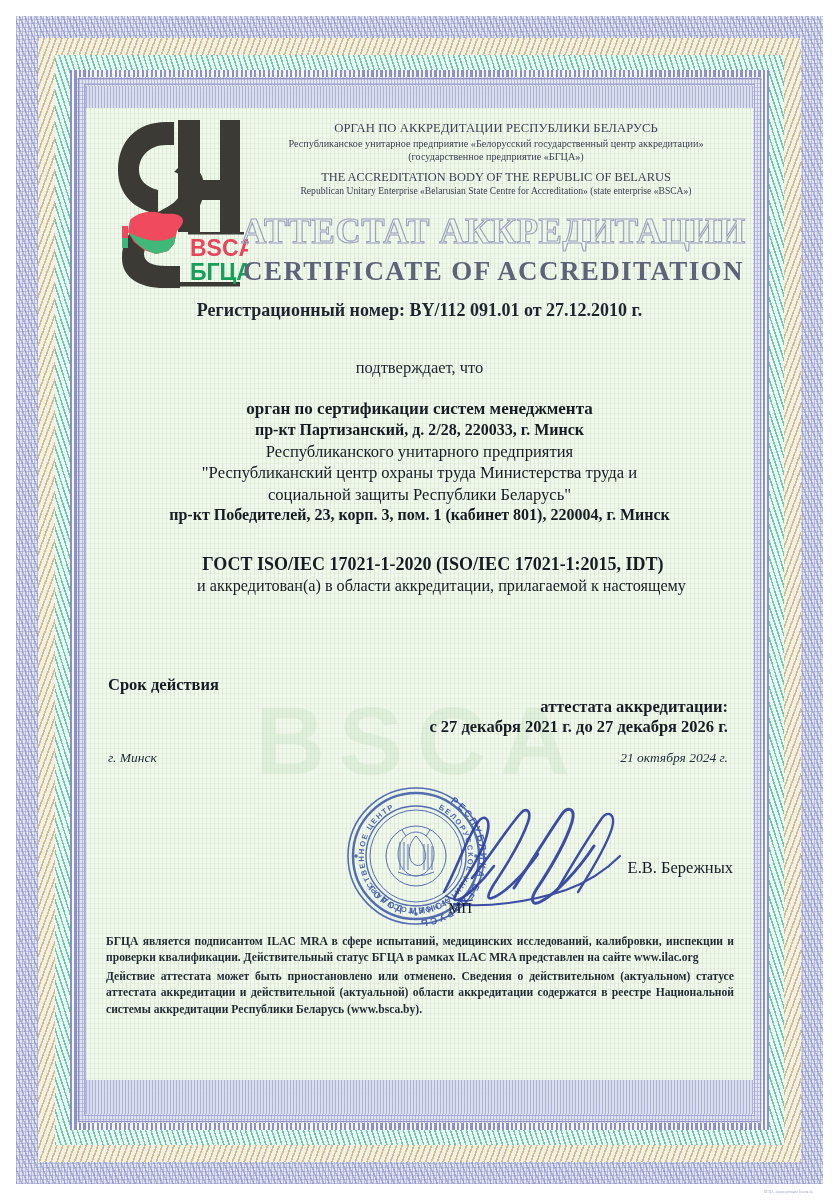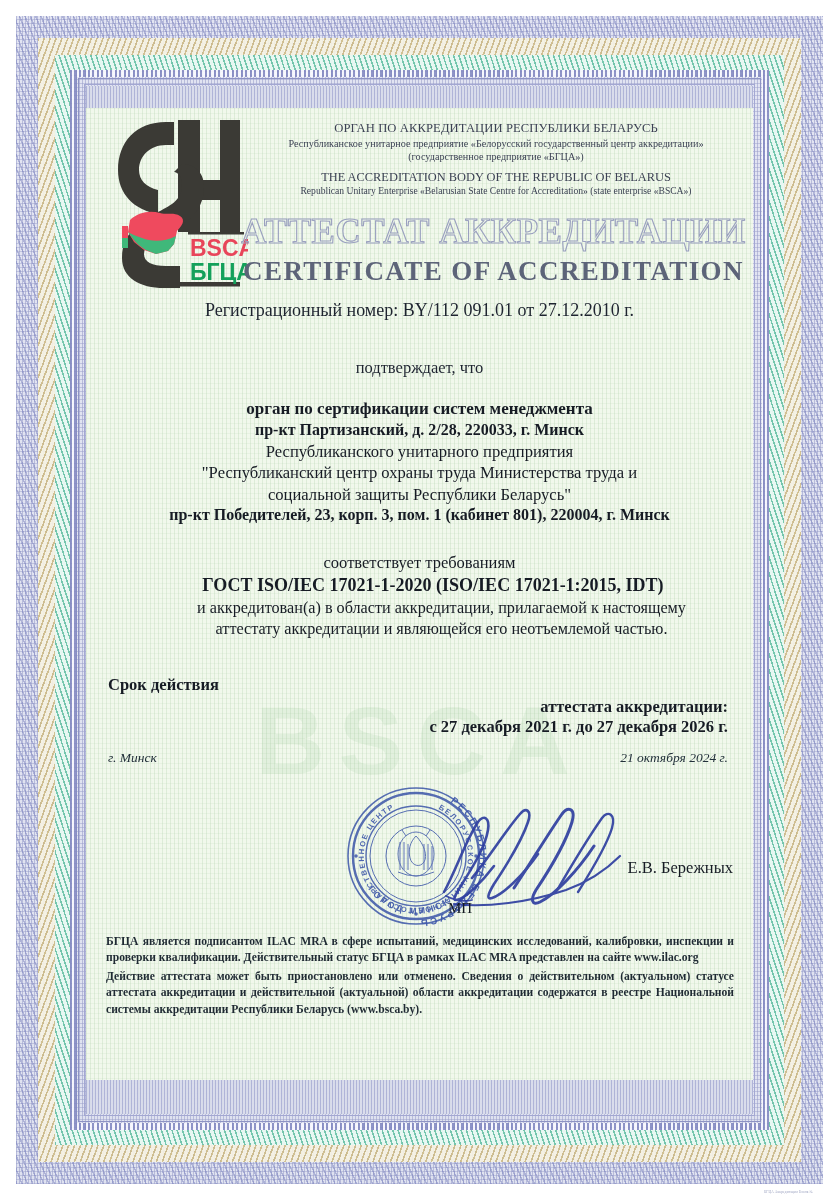--- a/index.html
+++ b/index.html
@@ -240,21 +240,21 @@
     line-height: 1;
   }
 
   
   .regnum {
     position: absolute;
     left: 0; top: 214px;
     width: 667px;
     text-align: center;
     font-size: 18px;
-    font-weight: 400;
+    font-weight: 700;
     color: #1e2430;
   }
 
   .confirms {
     position: absolute;
     left: 0; top: 264px;
     width: 667px;
     text-align: center;
     font-size: 16.5px;
     color: #1e2430;
@@ -456,24 +456,22 @@
     <div class="body-block">
       <div class="b-bold">орган по сертификации систем менеджмента</div>
       <div class="b-addr">пр-кт Партизанский, д. 2/28, 220033, г. Минск</div>
       <div class="b-norm">Республиканского унитарного предприятия</div>
       <div class="b-norm">"Республиканский центр охраны труда Министерства труда и</div>
       <div class="b-norm">социальной защиты Республики Беларусь"</div>
       <div class="b-addr">пр-кт Победителей, 23, корп. 3, пом. 1 (кабинет 801), 220004, г. Минск</div>
     </div>
 
     <div class="conform">
-      <div class="c-lead">соответствует требованиям</div>
       <div class="c-std">ГОСТ ISO/IEC 17021-1-2020 (ISO/IEC 17021-1:2015, IDT)</div>
       <div class="c-tail">и аккредитован(а) в области аккредитации, прилагаемой к настоящему</div>
-      <div class="c-tail">аттестату аккредитации и являющейся его неотъемлемой частью.</div>
     </div>
 
     <div class="validity">
       <div class="v-label">Срок действия</div>
       <div class="v-row">
         <span class="v-key">аттестата аккредитации:</span>
         <span class="v-val">с 27 декабря 2021 г. до 27 декабря 2026 г.</span>
       </div>
     </div>
 

